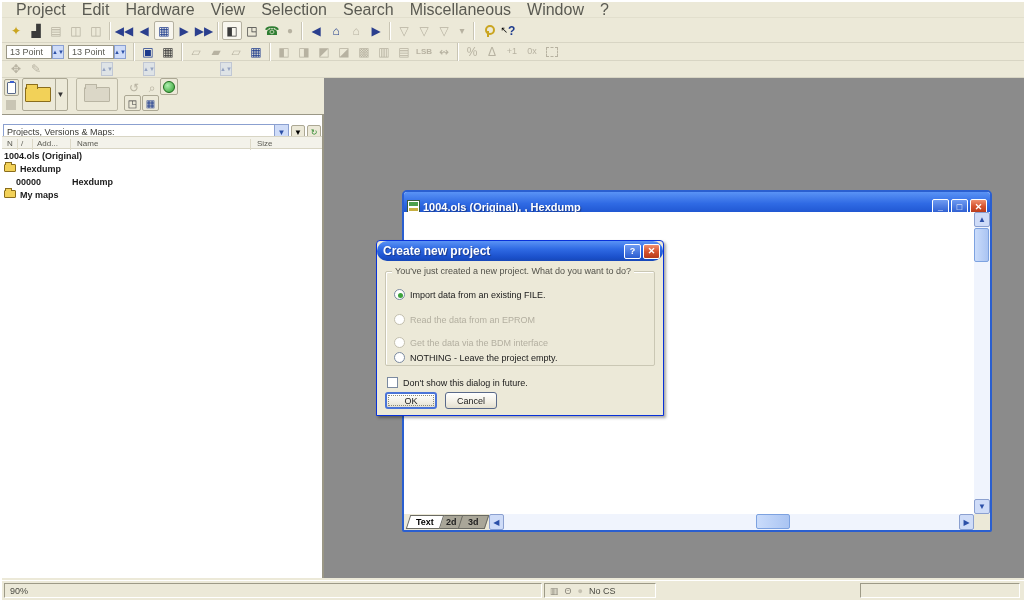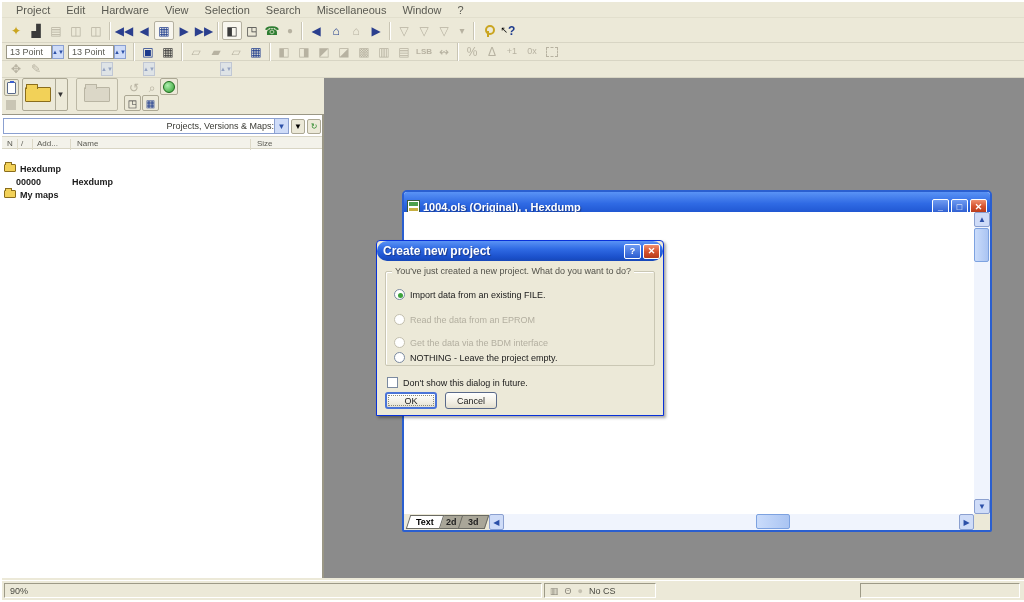--- a/index.html
+++ b/index.html
@@ -3,21 +3,21 @@
 <meta charset="utf-8">
 <style>
   * { margin:0; padding:0; box-sizing:border-box; }
   html,body { width:1024px; height:602px; background:#fff; font-family:"Liberation Sans", sans-serif; }
   #app { position:relative; width:1022px; height:598px; margin:2px 0 0 2px; background:#ece9d8; overflow:hidden; }
   .abs { position:absolute; }
 
   
   #menubar { position:absolute; left:0; top:0; width:100%; height:16px; background:#ece9d8;
              display:flex; align-items:center; padding-left:6px; gap:0; border-bottom:1px solid #e2dfcd; }
-  .menu-item { font-size:11px; color:#5a5a52; padding:1px 8px; cursor:default; }
+  .menu-item { font-size:16px; color:#5a5a52; padding:1px 8px; cursor:default; }
 
   
   .toolbar { position:absolute; left:0; width:100%; background:#ece9d8; display:flex; align-items:center;
              border-bottom:1px solid #d8d5c4; }
   #toolbar1 { top:17px; height:24px; padding-left:4px; }
   #toolbar2 { top:41px; height:18px; padding-left:4px; }
   #toolbar3 { top:59px; height:17px; padding-left:4px; }
   .tb { height:19px; min-width:20px; display:flex; align-items:center; justify-content:center;
         font-size:12px; line-height:1; color:#2b3f8e; cursor:default; }
   .tb.small { min-width:16px; font-size:10px; }
@@ -48,21 +48,21 @@
   .folder-shape.gray { background:#d6d2c2; border-color:#a8a492; }
   .folder-shape.gray::before { background:#d6d2c2; border-color:#a8a492; }
   .clip-shape { width:9px; height:12px; background:#fff; border:1px solid #5a6a8a; border-radius:1px; position:relative; }
   .clip-shape::before { content:""; position:absolute; left:2px; top:-2px; width:4px; height:2px; background:#3a5fd0; }
   .globe-shape { width:12px; height:12px; border-radius:50%; border:1px solid #1c6a1c;
                  background:radial-gradient(circle at 35% 35%, #aef0ae, #2e9e2e); }
 
   
   #sidebar { position:absolute; left:0; top:112px; width:322px; height:464px; background:#fff;
              border-top:1px solid #9a9786; border-right:2px solid #9a9786; }
-  #combo-row { position:absolute; left:0; top:2px; width:100%; height:18px; display:flex; align-items:center;text-align:right; }
+  #combo-row { position:absolute; left:0; top:8px; width:100%; height:18px; display:flex; align-items:center; }
   #tree-combo { width:286px; height:16px; margin-left:1px; background:#fff; border:1px solid #8ba0d0;
                 display:flex; align-items:center; }
   #tree-combo .val { flex:1; font-size:9px; color:#3a3a34; padding-left:3px; white-space:nowrap; overflow:hidden; }
   .combo-arrow { width:14px; height:14px; background:#cfdcf8; border-left:1px solid #8ba0d0;
                  display:flex; align-items:center; justify-content:center; font-size:8px; color:#2c50a8; }
   .mini-btn { width:14px; height:15px; margin-left:2px; background:#ece9d8; border:1px solid #aca894;
               border-radius:2px; display:flex; align-items:center; justify-content:center; font-size:8px; }
   #tree-header { position:absolute; left:0; top:21px; width:100%; height:13px; background:#f3f2ea;
                  border-top:1px solid #d8d5c4; border-bottom:1px solid #d8d5c4; font-size:8px; color:#5a5a52; }
   #tree-header span { position:absolute; top:2px; }
@@ -284,20 +284,23 @@
     <div id="tree-header">
       <span style="left:5px">N</span>
       <span style="left:19px">/</span>
       <span style="left:35px">Add...</span>
       <span style="left:75px">Name</span>
       <span style="left:255px">Size</span>
       <span class="hdr-div" style="left:15px"></span>
       <span class="hdr-div" style="left:30px"></span>
       <span class="hdr-div" style="left:68px"></span>
       <span class="hdr-div" style="left:248px"></span>
+    </div>
+    <div class="tree-row" style="top:35px">
+      <span style="left:2px">1004.ols (Original)</span>
     </div>
     <div class="tree-row" style="top:48px">
       <span class="tree-folder"></span>
       <span style="left:18px">Hexdump</span>
     </div>
     <div class="tree-row" style="top:61px">
       <span style="left:14px">00000</span>
       <span style="left:70px">Hexdump</span>
     </div>
     <div class="tree-row" style="top:74px">

